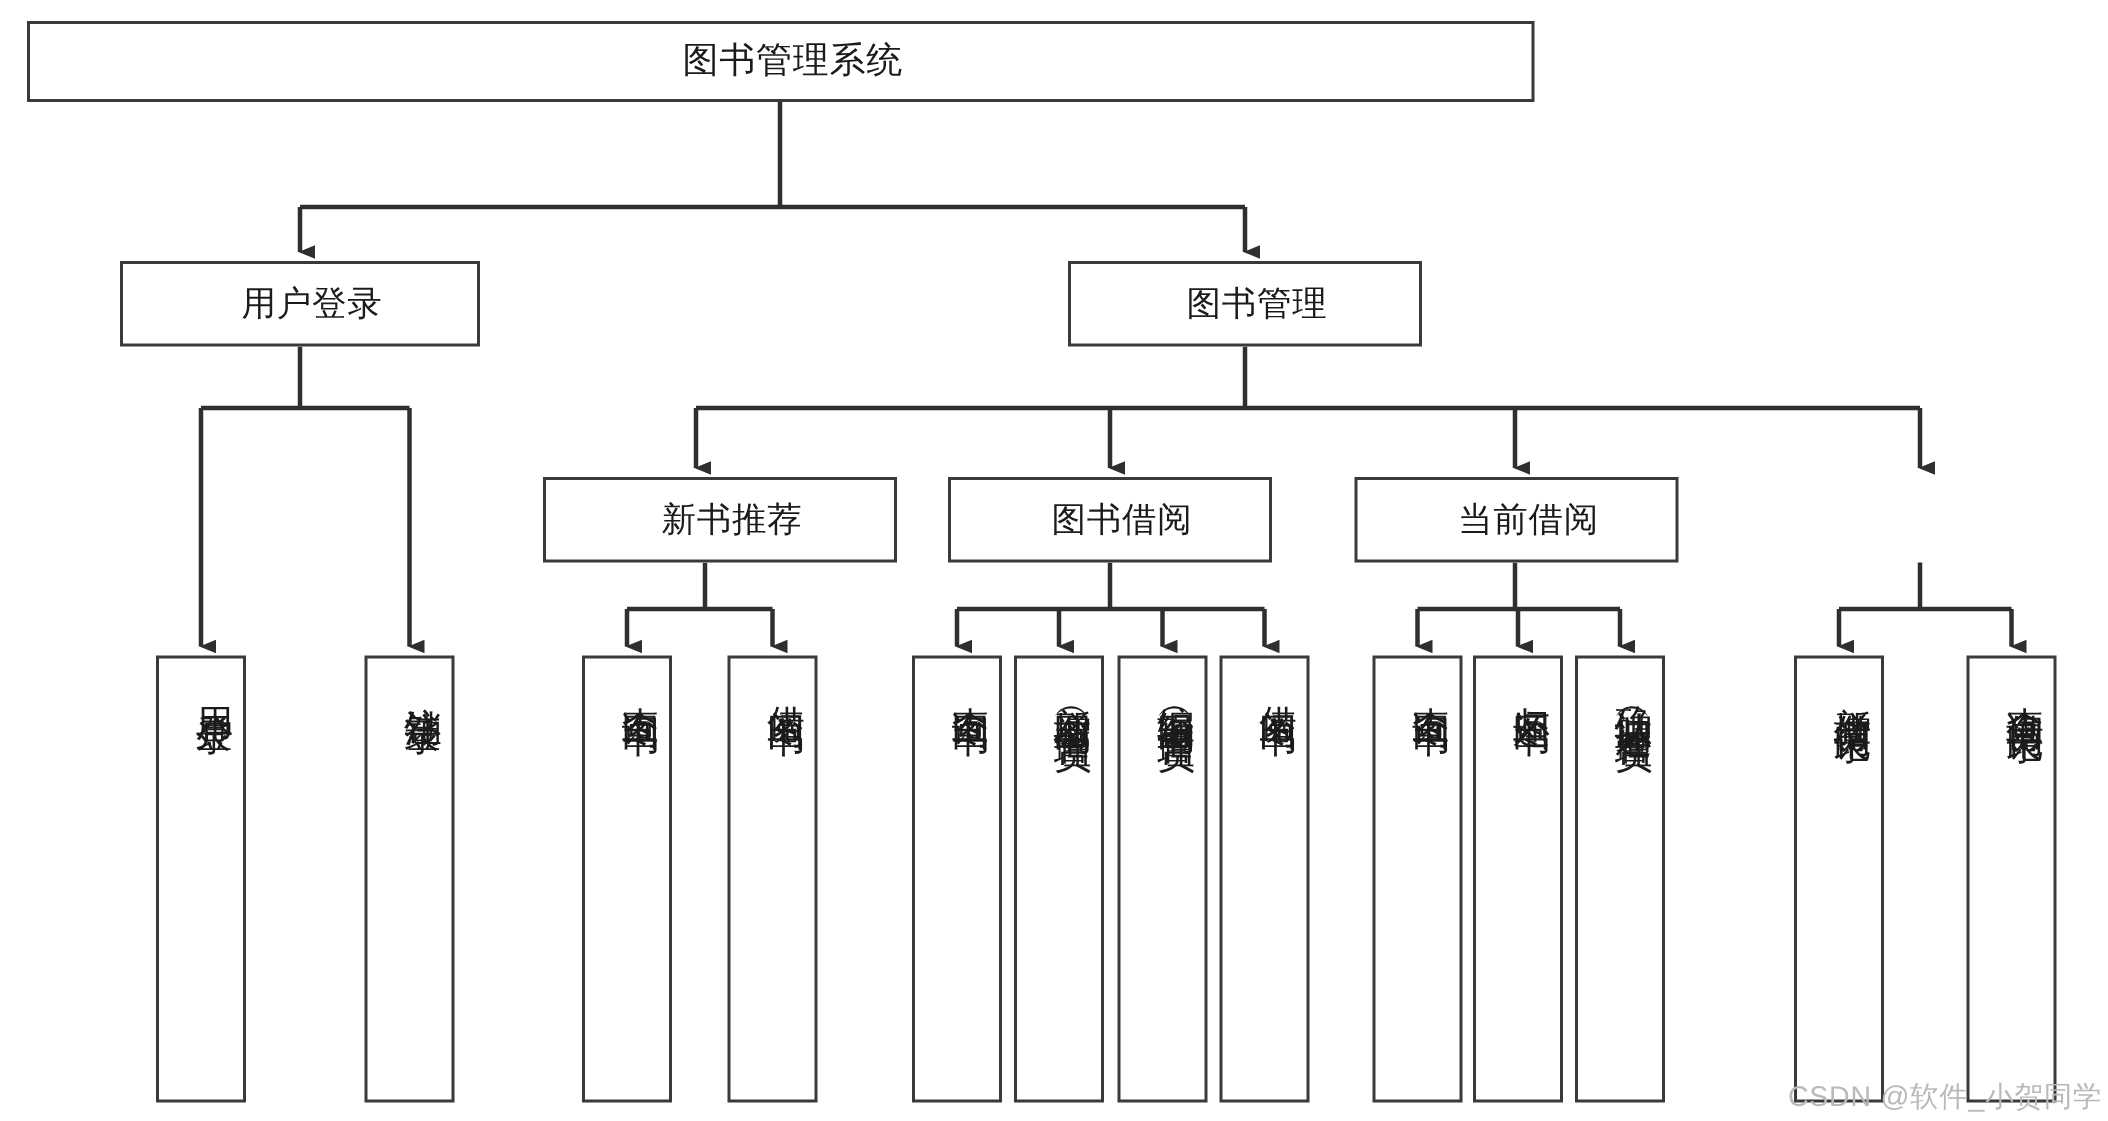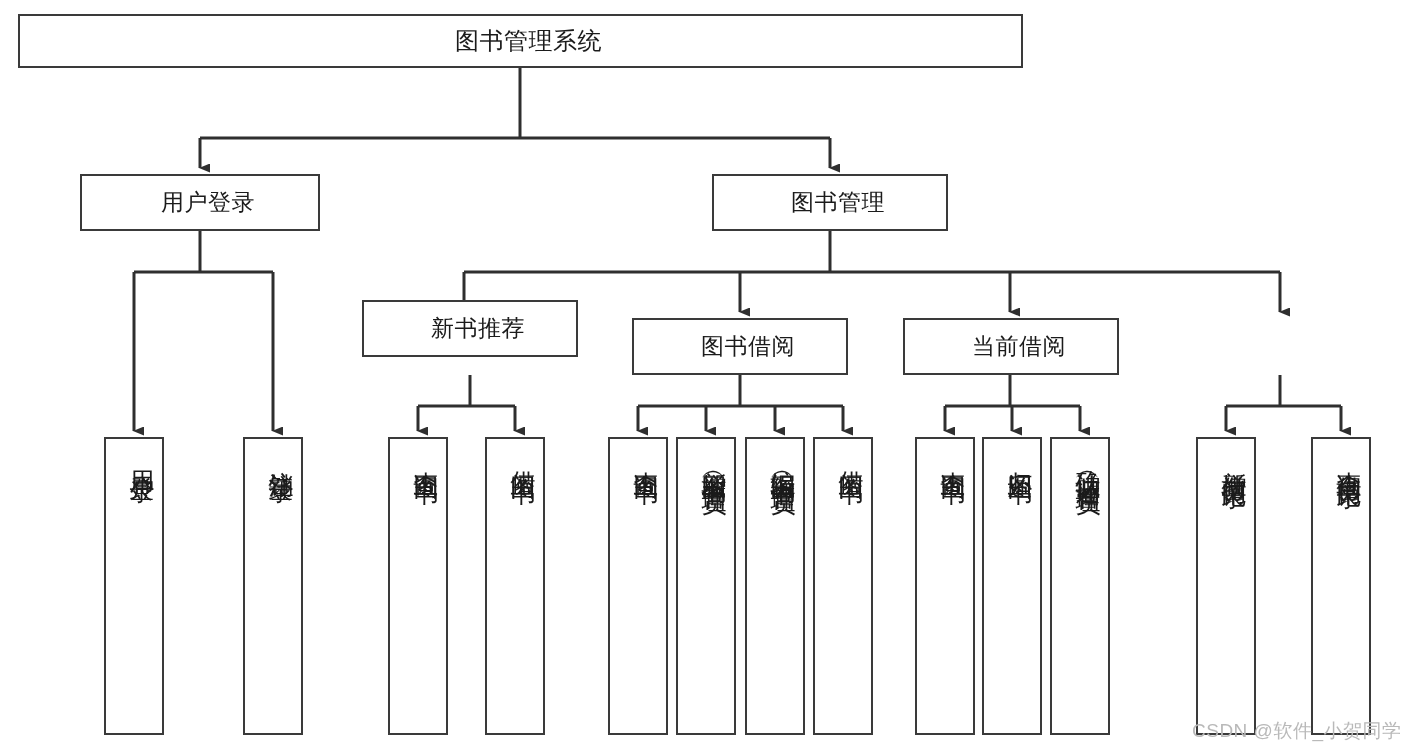--- a/index.html
+++ b/index.html
@@ -133,21 +133,21 @@
     <span class="lbl">图书管理系统</span>
   </div>
 
   <div class="node horiz" style="left: 80px; top: 174px; width: 240px; height: 57px;">
     <span class="lbl">用户登录</span>
   </div>
   <div class="node horiz" style="left: 712px; top: 174px; width: 236px; height: 57px;">
     <span class="lbl">图书管理</span>
   </div>
 
-  <div class="node horiz" style="left: 362px; top: 300px; width: 216px; height: 57px;">
+  <div class="node horiz" style="left: 362px; top: 318px; width: 236px; height: 57px;">
     <span class="lbl">新书推荐</span>
   </div>
   <div class="node horiz" style="left: 903px; top: 318px; width: 216px; height: 57px;">
     <span class="lbl">当前借阅</span>
   </div>
   <div class="node horiz" style="left: 632px; top: 318px; width: 216px; height: 57px;">
     <span class="lbl">图书借阅</span>
   </div>
 
   <div class="node vert" style="left: 104px; top: 437px; width: 60px; height: 298px;">

